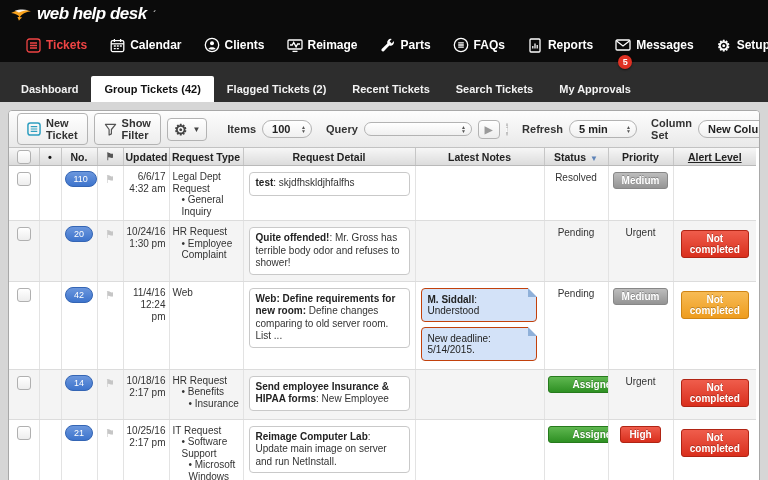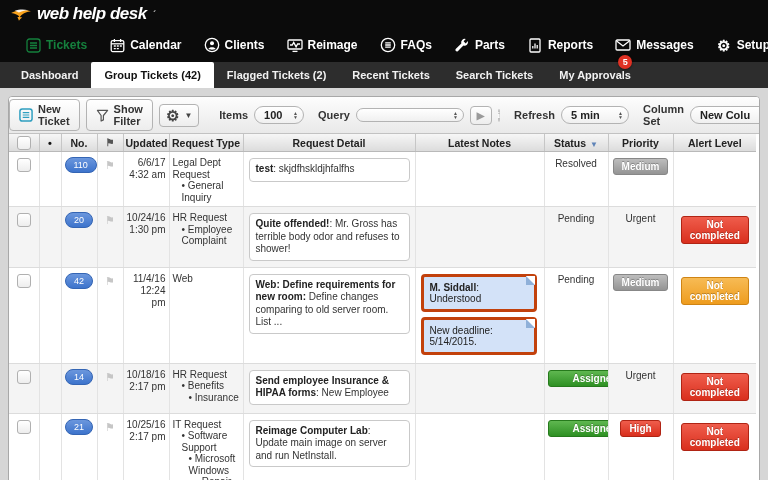--- a/index.html
+++ b/index.html
@@ -6,71 +6,71 @@
   body{width:768px;height:480px;overflow:hidden;background:#d6d6d6;
        font-family:"Liberation Sans",sans-serif;-webkit-font-smoothing:antialiased;}
   
   .topbar{height:28px;background:#0b0b0b;display:flex;align-items:center;padding-left:10px;font-style:italic;}
   .logo{display:flex;align-items:center;gap:5px;}
   .logo-text{color:#fff;font-weight:bold;font-size:17px;letter-spacing:-0.5px;}
   .logo-tick{color:#fff;font-size:9px;vertical-align:top;margin-left:1px;}
   .navbar{height:34px;background:#0b0b0b;display:flex;align-items:center;padding:0 10px 0 14px;gap:0;}
   .nav-item{display:flex;align-items:center;gap:5px;color:#fff;font-size:12px;font-weight:bold;
             padding:0 11px;height:34px;cursor:pointer;position:relative;}
-  .nav-item.active{color:#15803d;}
+  .nav-item.active{color:#ef4444;}
   .nav-icon{display:flex;align-items:center;justify-content:center;width:16px;height:16px;color:inherit;}
   .nav-icon svg{display:block;}
   .glyph-icon{font-size:15px;line-height:15px;}
   .nav-badge{position:absolute;left:14px;bottom:-7px;background:#e03124;color:#fff;border-radius:50%;
              width:14px;height:14px;font-size:9px;font-weight:bold;display:flex;align-items:center;
              justify-content:center;box-shadow:0 1px 2px rgba(0,0,0,.5);z-index:5;}
   
-  .subnav{height:26px;background:#2d2d2d;display:flex;align-items:flex-end;padding-left:8px;}
+  .subnav{height:40px;background:#2d2d2d;display:flex;align-items:flex-end;padding-left:8px;}
   .subtab{color:#f2f2f2;font-size:11px;font-weight:bold;padding:0 13px;line-height:26px;height:26px;cursor:pointer;}
   .subtab.active{background:#ffffff;color:#111;border-radius:2px 2px 0 0;}
   
   .content{padding:8px 8px 0 8px;}
   .panel{border:1px solid #a8a8a8;border-radius:4px 4px 0 0;background:#fff;overflow:hidden;}
-  .toolbar{height:36px;display:flex;align-items:center;gap:6px;padding:0 0;
+  .toolbar{height:36px;display:flex;align-items:center;gap:6px;padding:0 8px;
            background:linear-gradient(#fdfdfd,#e9e9e9);border-bottom:1px solid #c2c2c2;}
   .btn{display:inline-flex;align-items:center;gap:5px;background:linear-gradient(#ffffff,#ededed);
        border:1px solid #b3b3b3;border-radius:4px;padding:3px 9px;font-size:11px;font-weight:bold;
        color:#333;cursor:pointer;box-shadow:0 1px 0 rgba(255,255,255,.7) inset;}
   .btn.small{padding:3px 6px;}
   .tool-label{font-size:11px;font-weight:bold;color:#333;margin-left:8px;}
   .select{display:inline-flex;align-items:center;justify-content:space-between;gap:4px;
           background:linear-gradient(#ffffff,#f0f0f0);border:1px solid #b3b3b3;border-radius:9px;
           padding:2px 5px 2px 9px;font-size:11px;font-weight:bold;color:#222;cursor:pointer;}
   .stepper{display:flex;flex-direction:column;line-height:4px;font-size:5px;color:#555;}
   .spacer{flex:1;}
   .info-dot{width:13px;height:13px;border-radius:50%;background:#bcbcbc;color:#fff;font-size:9px;
             font-weight:bold;display:flex;align-items:center;justify-content:center;font-family:"Liberation Serif",serif;}
   .play-glyph{color:#9a9a9a;font-size:10px;}
   
   table{border-collapse:collapse;table-layout:fixed;width:747px;background:#fff;}
   thead th{background:linear-gradient(#f6f6f6,#dcdcdc);border-right:1px solid #c6c6c6;
            border-bottom:1px solid #b9b9b9;font-size:10.5px;font-weight:bold;color:#222;
            height:15px;padding:1px 2px;text-align:center;white-space:nowrap;overflow:hidden;}
-  thead th:last-child{border-right:none;}
+  thead th:last-child{border-right:none;text-decoration:underline;}
   td{border-right:1px solid #e3e3e3;border-bottom:1px solid #dcdcdc;vertical-align:top;
      padding:3px 3px;font-size:10px;color:#333;overflow:hidden;}
   td:last-child{border-right:none;}
   tr.zebra td{background:#f4f4f4;}
   .cb{width:12px;height:12px;border:1px solid #b0b0b0;border-radius:3px;
       background:linear-gradient(#fff,#ededed);margin:3px auto 0 auto;cursor:pointer;}
   .num-badge{display:inline-block;background:linear-gradient(#6b97dd,#3d74cc);border:1px solid #3465b4;
              color:#fff;font-size:9px;font-weight:normal;border-radius:8px;padding:2px 8px;margin-top:3px;cursor:pointer;}
   .flag{color:#c6c6c6;font-size:11px;text-align:center;display:block;margin-top:4px;cursor:pointer;}
   .flag.hdr{color:#555;font-size:10px;margin:0;}
   .updated{text-align:right;padding-top:5px;line-height:12px;color:#333;}
   .rtype{padding-top:5px;line-height:11.5px;}
   .rtype .lvl{display:block;}
   .detail-box{background:#fff;border:1px solid #c9c9c9;border-radius:4px;padding:4px 6px;
               margin:3px 2px;line-height:12.5px;min-height:14px;color:#333;}
-  .note{position:relative;background:#d3e2f8;border:3px solid #c2410c;border-radius:4px;
+  .note{position:relative;background:#d3e2f8;border:1px solid #c2410c;border-radius:4px;
         padding:5px 6px;margin:3px 4px 5px 2px;line-height:11px;color:#222;}
   .note::after{content:'';position:absolute;top:-1px;right:-1px;width:0;height:0;
                border-top:9px solid #fff;border-left:9px solid #8fb0d9;}
   .cell-c{text-align:center;padding-top:6px;}
   .badge{display:inline-block;border-radius:3px;color:#fff;font-size:10px;font-weight:bold;
          padding:2px 8px;text-shadow:0 -1px 0 rgba(0,0,0,.25);cursor:default;}
   .badge.green{background:linear-gradient(#5fb750,#2e9023);border:1px solid #267a1c;padding:2px 24px;}
   .badge.red{background:linear-gradient(#ef5d4c,#d92f1d);border:1px solid #b02414;}
   .badge.orange{background:linear-gradient(#f7bb55,#ee9c1e);border:1px solid #cf8414;}
   .badge.gray{background:linear-gradient(#bdbdbd,#949494);border:1px solid #878787;}
@@ -132,34 +132,34 @@
         <svg width="16" height="15" viewBox="0 0 16 15">
           <rect x="1" y="2" width="14" height="9" rx="1" fill="none" stroke="currentColor" stroke-width="1.3"></rect>
           <path d="M3 7h2.2l1.5-2.6 2.4 4.4L10.6 6H13" fill="none" stroke="currentColor" stroke-width="1.3"></path>
           <path d="M5.5 13.4h5" fill="none" stroke="currentColor" stroke-width="1.3"></path>
         </svg>
       </span>
       <span class="nav-label">Reimage</span>
     </div>
     <div class="nav-item">
       <span class="nav-icon">
+        <svg width="15" height="15" viewBox="0 0 15 15">
+          <path d="M13.8 3.1a3.5 3.5 0 01-4.4 4.5l-5.6 5.6a1.5 1.5 0 01-2.1-2.1l5.6-5.6a3.5 3.5 0 014.5-4.4L9.6 3.3l2.1 2.1z" fill="currentColor"></path>
+        </svg>
+      </span>
+      <span class="nav-label">Parts</span>
+    </div>
+    <div class="nav-item">
+      <span class="nav-icon">
         <svg width="16" height="16" viewBox="0 0 16 16">
           <circle cx="8" cy="8" r="6.7" fill="none" stroke="currentColor" stroke-width="1.3"></circle>
           <path d="M5.2 5.8h5.6M5.2 8h5.6M5.2 10.2h5.6" fill="none" stroke="currentColor" stroke-width="1.3"></path>
         </svg>
       </span>
       <span class="nav-label">FAQs</span>
-    </div>
-    <div class="nav-item">
-      <span class="nav-icon">
-        <svg width="15" height="15" viewBox="0 0 15 15">
-          <path d="M13.8 3.1a3.5 3.5 0 01-4.4 4.5l-5.6 5.6a1.5 1.5 0 01-2.1-2.1l5.6-5.6a3.5 3.5 0 014.5-4.4L9.6 3.3l2.1 2.1z" fill="currentColor"></path>
-        </svg>
-      </span>
-      <span class="nav-label">Parts</span>
     </div>
     <div class="nav-item">
       <span class="nav-icon">
         <svg width="14" height="15" viewBox="0 0 14 15">
           <rect x="2" y="1" width="10" height="13" rx="1" fill="none" stroke="currentColor" stroke-width="1.3"></rect>
           <path d="M4.8 10.5V8M7 10.5V5.5M9.2 10.5V7" fill="none" stroke="currentColor" stroke-width="1.3"></path>
         </svg>
       </span>
       <span class="nav-label">Reports</span>
     </div>

